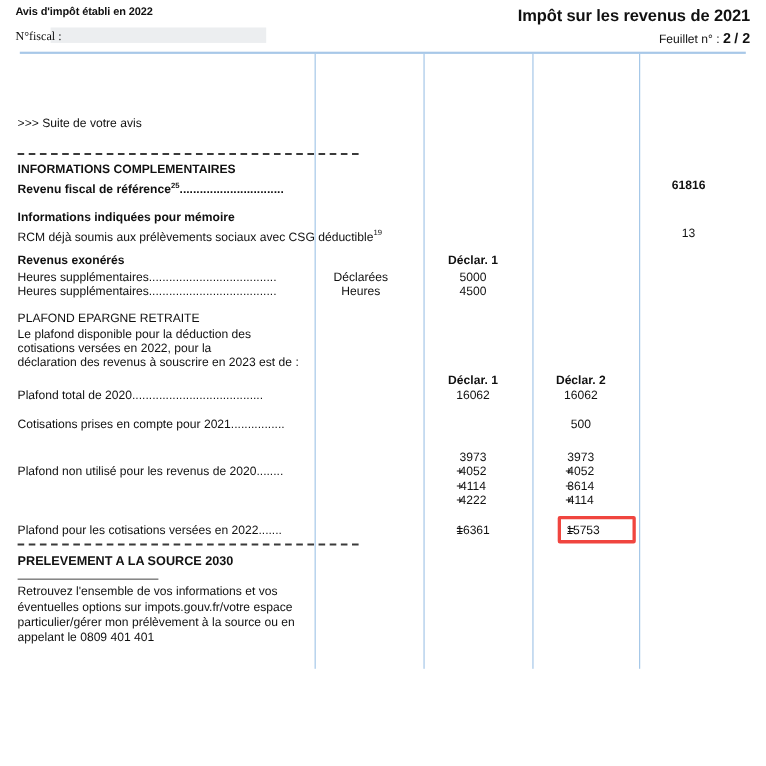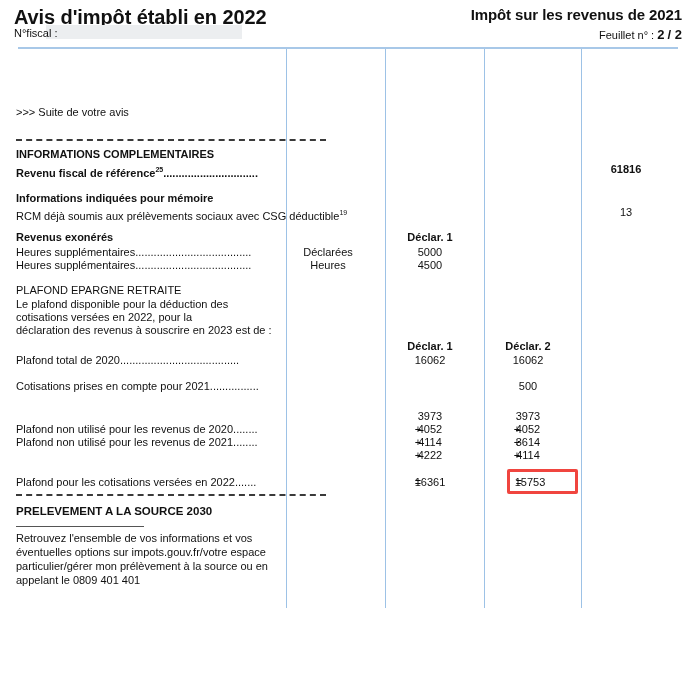--- a/index.html
+++ b/index.html
@@ -13,23 +13,23 @@
     overflow:hidden;
     -webkit-font-smoothing:antialiased;
   }
   #doc{position:absolute;left:0;top:0;width:696px;height:696px;}
 
   
   .abs{position:absolute;white-space:nowrap;}
   .b{font-weight:bold;}
 
   
-  .hdr-left{left:14px;top:6px;font-size:20px;font-weight:bold;letter-spacing:-0.1px;}
+  .hdr-left{left:14px;top:6px;font-size:10px;font-weight:bold;letter-spacing:-0.1px;}
   .hdr-right{right:14px;top:6px;font-size:15px;font-weight:bold;letter-spacing:-0.1px;text-align:right;}
-  .fiscal-row{left:14px;top:27px;font-size:11px;}
+  .fiscal-row{left:14px;top:27px;font-size:11px;font-family:Liberation Serif, serif;}
   .redaction{
     position:absolute;left:46px;top:25px;width:196px;height:14px;
     background:#eceef0;
   }
   .feuillet{right:14px;top:27px;font-size:11px;text-align:right;}
   .feuillet .num{font-size:13px;font-weight:bold;}
   .feuillet .lbl{font-weight:normal;}
 
   
   .toprule{
@@ -152,23 +152,20 @@
   <div class="abs val" style="left:488px;top:410px;width:80px;">3973</div>
 
   <div class="abs row" style="left:16px;top:423px;">
     <span>Plafond non utilisé pour les revenus de 2020</span><span class="leader">........</span>
   </div>
   <div class="abs sign" style="left:410px;top:423px;width:16px;">+</div>
   <div class="abs val" style="left:390px;top:423px;width:80px;">4052</div>
   <div class="abs sign" style="left:509px;top:423px;width:16px;">+</div>
   <div class="abs val" style="left:488px;top:423px;width:80px;">4052</div>
 
-  <div class="abs row" style="left:16px;top:436px;">
-    <span>Plafond non utilisé pour les revenus de 2021</span><span class="leader">........</span>
-  </div>
   <div class="abs sign" style="left:410px;top:436px;width:16px;">+</div>
   <div class="abs val" style="left:390px;top:436px;width:80px;">4114</div>
   <div class="abs sign" style="left:509px;top:436px;width:16px;">+</div>
   <div class="abs val" style="left:488px;top:436px;width:80px;">3614</div>
 
   <div class="abs sign" style="left:410px;top:449px;width:16px;">+</div>
   <div class="abs val" style="left:390px;top:449px;width:80px;">4222</div>
   <div class="abs sign" style="left:509px;top:449px;width:16px;">+</div>
   <div class="abs val" style="left:488px;top:449px;width:80px;">4114</div>
 

